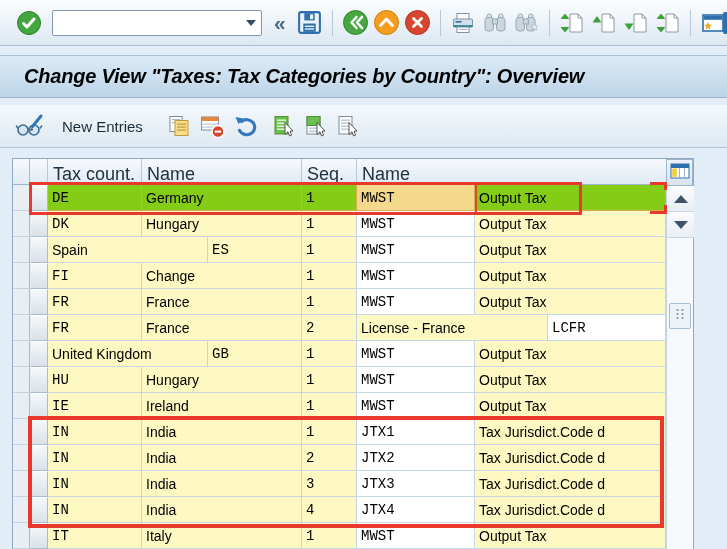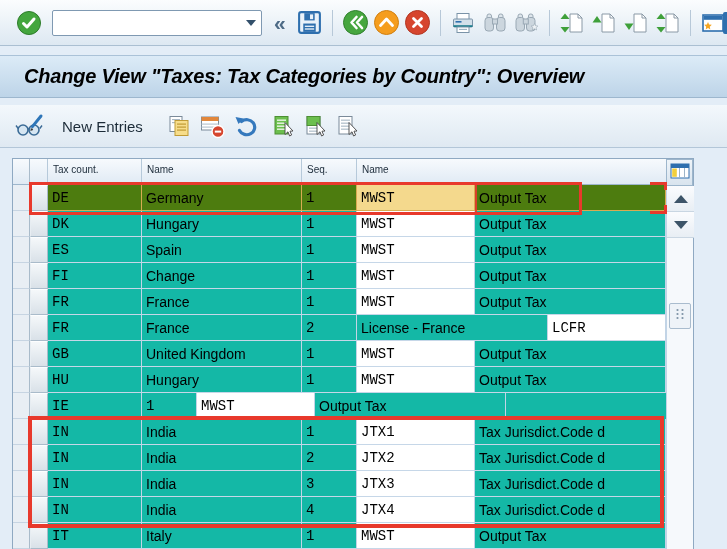--- a/index.html
+++ b/index.html
@@ -58,34 +58,34 @@
   
   .tbl-topline{position:absolute;left:12px;top:158px;width:682px;height:1px;background:#8fa9c2}
   .tbl-rightline{position:absolute;left:693px;top:158px;width:1px;height:391px;background:#8fa9c2}
   .mstrip{position:absolute;left:12px;top:159px;width:18px;height:390px;border-left:1px solid #8fa9c2;box-sizing:border-box}
   .mcell{height:26px;background:#e8eef4;border-bottom:1px solid #c6d4e2;border-right:1px solid #a9bbca;box-sizing:border-box}
   .mcell.hdr{background:linear-gradient(#f7fafd,#e0eaf4);border-bottom:1px solid #9db6cc}
   .thead{
     position:absolute;left:30px;top:159px;width:636px;height:26px;display:flex;
     background:linear-gradient(#f7fafd,#e0eaf4);border-bottom:1px solid #9db6cc;box-sizing:border-box;
   }
-  .th{box-sizing:border-box;border-right:1px solid #b6c9da;padding:5px 0 12px 5px;font-size:10px;color:#22313f;white-space:nowrap;overflow:hidden}
+  .th{box-sizing:border-box;border-right:1px solid #b6c9da;padding:5px 0 12px 5px;font-size:18px;color:#22313f;white-space:nowrap;overflow:hidden}
   .w-sel{width:18px}.w-c1{width:94px}.w-c2{width:160px}.w-c3{width:55px}.w-c4{width:118px}.w-c5{width:191px}
   .tbody{position:absolute;left:30px;top:185px;width:636px}
-  .trow{display:flex;height:26px;background:#14b8a6;box-sizing:border-box}
+  .trow{display:flex;height:26px;background:#fef9c3;box-sizing:border-box}
   .rowsel{
     width:18px;flex:none;box-sizing:border-box;
     background:linear-gradient(#f5f8fa,#d9e1e8);
     border:1px solid #a9bbca;border-top-color:#fdfeff;border-left-color:#e7edf2;
   }
   .c{box-sizing:border-box;border-right:1px solid #c2d4e6;border-bottom:1px solid #c6d7e8;
      padding:5px 0 0 4px;font-size:14px;color:#000;white-space:nowrap;overflow:hidden;flex:none}
   .mono{font-family:"Liberation Mono","DejaVu Sans Mono",monospace;font-size:14px}
   .cell-white{background:#ffffff}
-  .trow.selected{background:#4d7c0f}
+  .trow.selected{background:#84cc16}
   .trow.selected .c{border-right-color:#d8ab52;border-bottom-color:#d8ab52}
   .trow.selected .cell-white{background:#f4d98d}
   
   .cfg-btn{
     position:absolute;left:666px;top:159px;width:27px;height:27px;box-sizing:border-box;
     background:linear-gradient(#eef4f9,#d9e4ee);border:1px solid #9db6cc;
     display:flex;align-items:center;justify-content:center;
   }
   .vscroll{
     position:absolute;left:666px;top:186px;width:27px;height:363px;box-sizing:border-box;
@@ -338,22 +338,22 @@
     <div class="trow">
       <div class="rowsel"></div>
       <div class="c w-c1 mono">DK</div>
       <div class="c w-c2">Hungary</div>
       <div class="c w-c3 mono">1</div>
       <div class="c w-c4 mono cell-white">MWST</div>
       <div class="c w-c5">Output Tax</div>
     </div>
     <div class="trow">
       <div class="rowsel"></div>
+      <div class="c w-c2">Spain</div>
       <div class="c w-c1 mono">ES</div>
-      <div class="c w-c2">Spain</div>
       <div class="c w-c3 mono">1</div>
       <div class="c w-c4 mono cell-white">MWST</div>
       <div class="c w-c5">Output Tax</div>
     </div>
     <div class="trow">
       <div class="rowsel"></div>
       <div class="c w-c1 mono">FI</div>
       <div class="c w-c2">Change</div>
       <div class="c w-c3 mono">1</div>
       <div class="c w-c4 mono cell-white">MWST</div>
@@ -370,37 +370,38 @@
     <div class="trow">
       <div class="rowsel"></div>
       <div class="c w-c1 mono">FR</div>
       <div class="c w-c2">France</div>
       <div class="c w-c3 mono">2</div>
       <div class="c w-c5">License - France</div>
       <div class="c w-c4 mono cell-white">LCFR</div>
     </div>
     <div class="trow">
       <div class="rowsel"></div>
+      <div class="c w-c2">United Kingdom</div>
       <div class="c w-c1 mono">GB</div>
-      <div class="c w-c2">United Kingdom</div>
       <div class="c w-c3 mono">1</div>
       <div class="c w-c4 mono cell-white">MWST</div>
       <div class="c w-c5">Output Tax</div>
     </div>
     <div class="trow">
       <div class="rowsel"></div>
       <div class="c w-c1 mono">HU</div>
       <div class="c w-c2">Hungary</div>
       <div class="c w-c3 mono">1</div>
       <div class="c w-c4 mono cell-white">MWST</div>
       <div class="c w-c5">Output Tax</div>
     </div>
     <div class="trow">
       <div class="rowsel"></div>
       <div class="c w-c1 mono">IE</div>
+      <div class="c w-c2">Ireland</div>
       <div class="c w-c3 mono">1</div>
       <div class="c w-c4 mono cell-white">MWST</div>
       <div class="c w-c5">Output Tax</div>
     </div>
     <div class="trow">
       <div class="rowsel"></div>
       <div class="c w-c1 mono">IN</div>
       <div class="c w-c2">India</div>
       <div class="c w-c3 mono">1</div>
       <div class="c w-c4 mono cell-white">JTX1</div>

